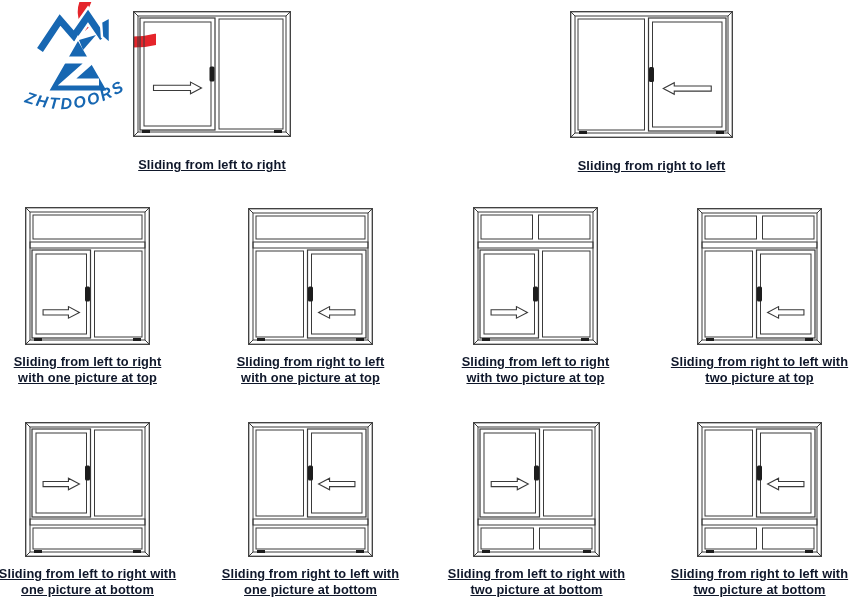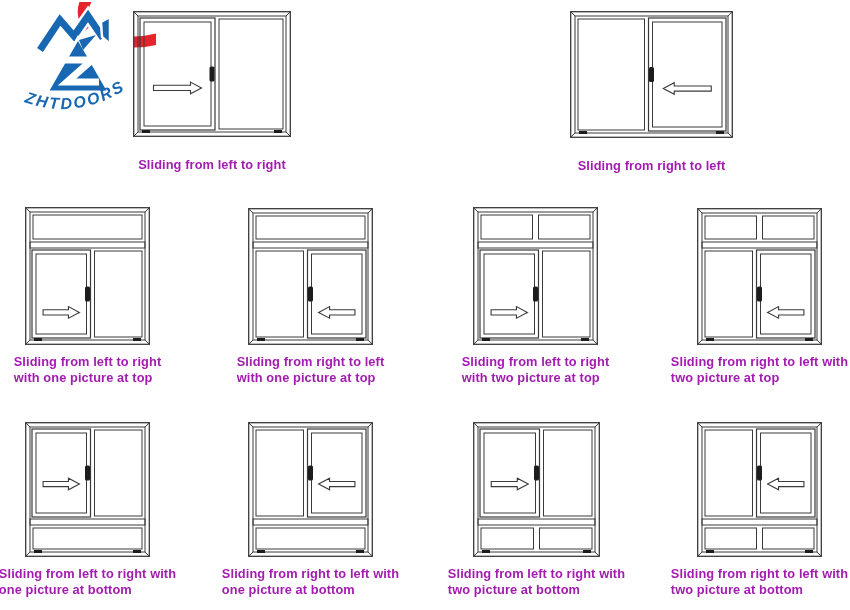--- a/index.html
+++ b/index.html
@@ -2,23 +2,23 @@
 <html><head>
 <meta charset="utf-8">
 <style>
   html,body{margin:0;padding:0;background:#fff;}
   .canvas{position:relative;width:850px;height:610px;background:#fff;overflow:hidden;
           font-family:"Liberation Sans",sans-serif;}
   .logo{position:absolute;left:6px;top:2px;width:150px;height:120px;}
   figure.diagram{position:absolute;margin:0;padding:0;}
   .win{width:100%;}
   .cap{position:absolute;top:100%;left:50%;transform:translateX(-50%);
-       width:max-content;white-space:pre-line;
-       font-size:12.8px;line-height:15.5px;font-weight:600;color:#a21caf;
-       letter-spacing:0.1px;}
+       width:max-content;text-align:center;white-space:pre-line;
+       font-size:12.8px;line-height:15.5px;font-weight:600;color:#0f172a;
+       letter-spacing:0.1px;text-decoration:underline;}
   .gap-lg .cap{margin-top:20px;}
   .gap-sm .cap{margin-top:9px;}
 </style>
 </head>
 <body>
 
 <div class="canvas">
 
   <svg class="logo" viewBox="0 0 150 120">
     <g>

